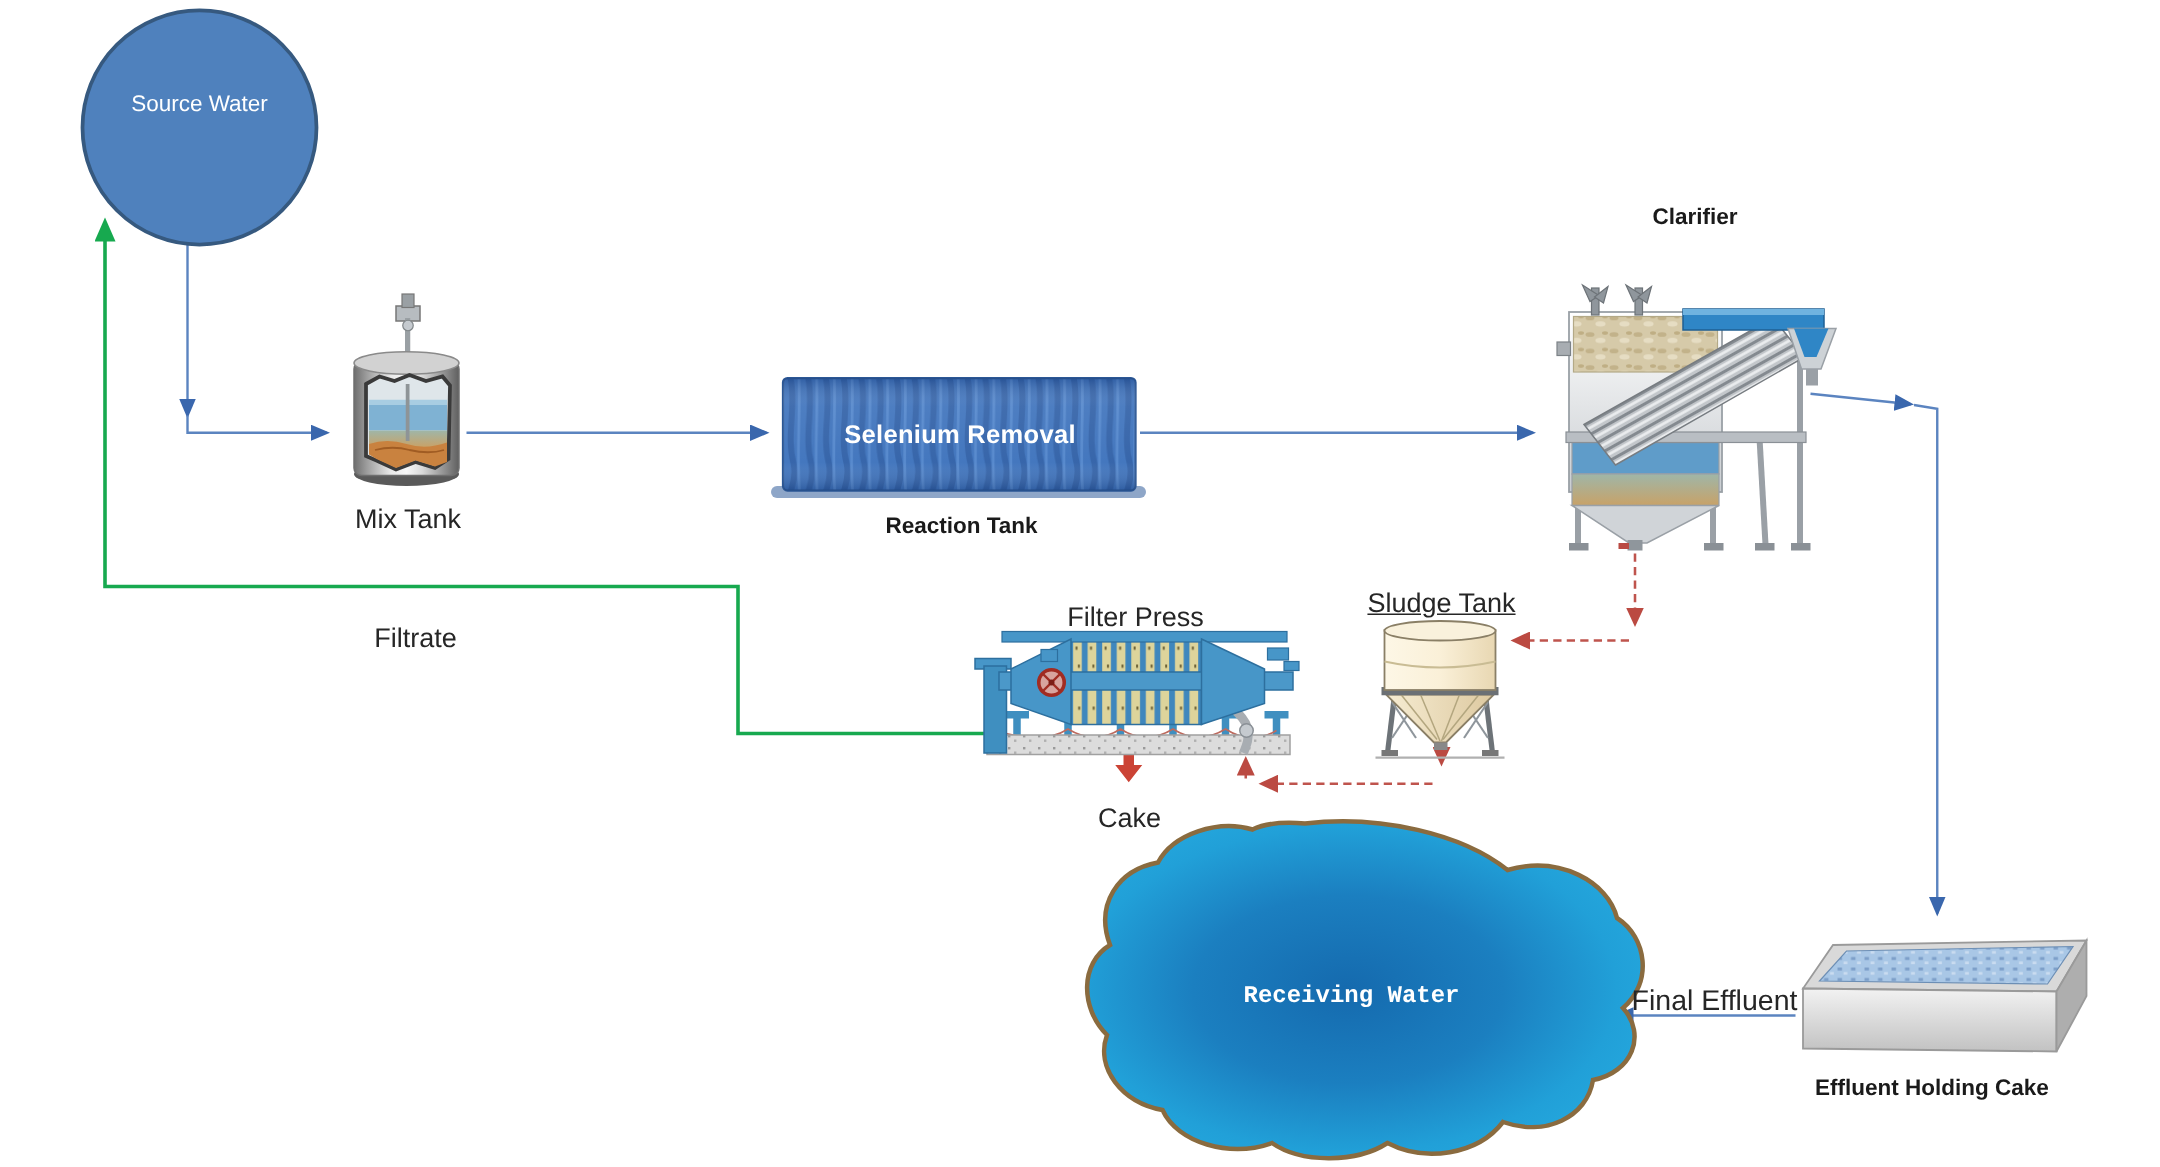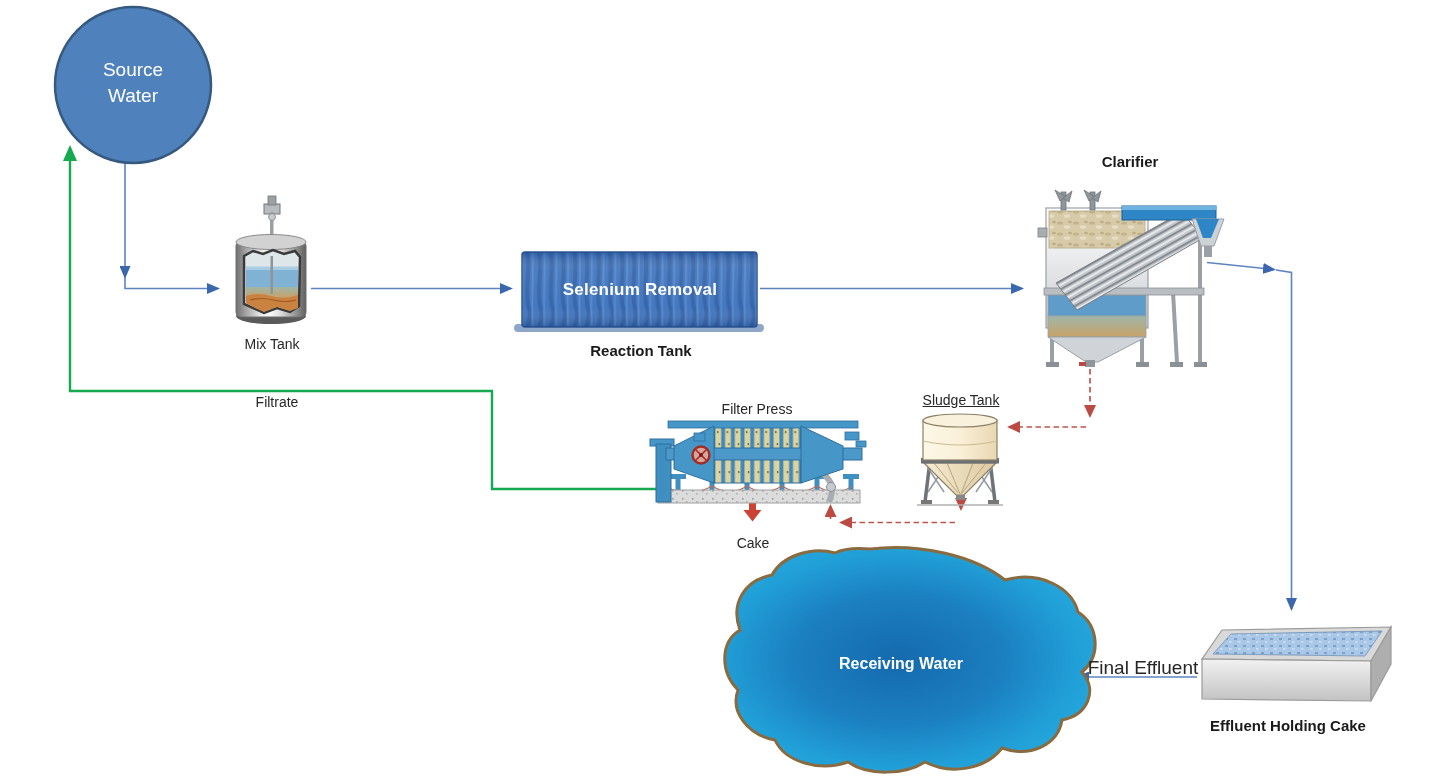--- a/index.html
+++ b/index.html
@@ -1,25 +1,25 @@
 <!DOCTYPE html>
 <html><head>
 <meta charset="utf-8">
 <style>
   html,body{margin:0;padding:0;background:#fff;}
   .canvas{position:relative;width:1440px;height:778px;background:#ffffff;overflow:hidden;
           font-family:"Liberation Sans", sans-serif;}
   .canvas svg{position:absolute;left:0;top:0;}
-  .lbl{position:absolute;transform:translateX(-50%);font-size:14px;color:#262626;
+  .lbl{position:absolute;transform:translateX(-50%);font-size:18px;color:#262626;
        white-space:nowrap;font-family:"Liberation Sans", sans-serif;}
   .lbl.b{font-weight:bold;font-size:15px;color:#1a1a1a;}
   .lbl.w{color:#ffffff;}
   .lbl.inner{font-weight:bold;font-size:17px;color:#ffffff;letter-spacing:.2px;text-align:center;}
   .lbl.lake{font-weight:bold;font-size:16px;color:#ffffff;}
-  #source-label{white-space:normal;width:96px;text-align:center;font-size:19px;line-height:26px;}
+  #source-label{white-space:normal;width:96px;text-align:center;font-size:15px;line-height:26px;}
 </style>
 </head>
 <body>
 
 <div class="canvas">
 
 <svg width="1440" height="778" viewBox="0 0 1440 778">
   <defs>
     <marker id="mB" markerUnits="userSpaceOnUse" markerWidth="14" markerHeight="11" refX="11" refY="5.5" orient="auto">
       <path d="M0,0 L13,5.5 L0,11 Z" fill="#3a67ad"></path>
@@ -309,29 +309,29 @@
 </svg>
 
 <div id="source-label" class="lbl w" style="left:133px;top:57px;">Source Water</div>
 
 <div class="lbl" style="left:272px;top:336px;">Mix Tank</div>
 
 <div class="lbl inner" style="left:640px;top:280px;">Selenium Removal</div>
 
 <div class="lbl b" style="left:641px;top:342px;">Reaction Tank</div>
 
-<div class="lbl b" style="left:1130px;top:153px;">Clarifier</div>
+<div class="lbl b" style="left:1130px;top:136px;">Clarifier</div>
 
 <div class="lbl" style="left:961px;top:392px;text-decoration:underline;">Sludge Tank</div>
 
 <div class="lbl" style="left:757px;top:401px;">Filter Press</div>
 
 <div class="lbl" style="left:753px;top:535px;">Cake</div>
 
-<div class="lbl" style="left:277px;top:394px;">Filtrate</div>
-
-<div class="lbl lake" style="left:901px;top:655px;">Receiving Water</div>
+<div class="lbl" style="left:277px;top:415px;">Filtrate</div>
+
+<div class="lbl lake" style="left:901px;top:655px;font-family:Liberation Mono, monospace;">Receiving Water</div>
 
 <div class="lbl" style="left:1143px;top:657px;font-size:19px;">Final Effluent</div>
 
 <div class="lbl b" style="left:1288px;top:717px;">Effluent Holding Cake</div>
 
 </div>
 
 </body></html>

